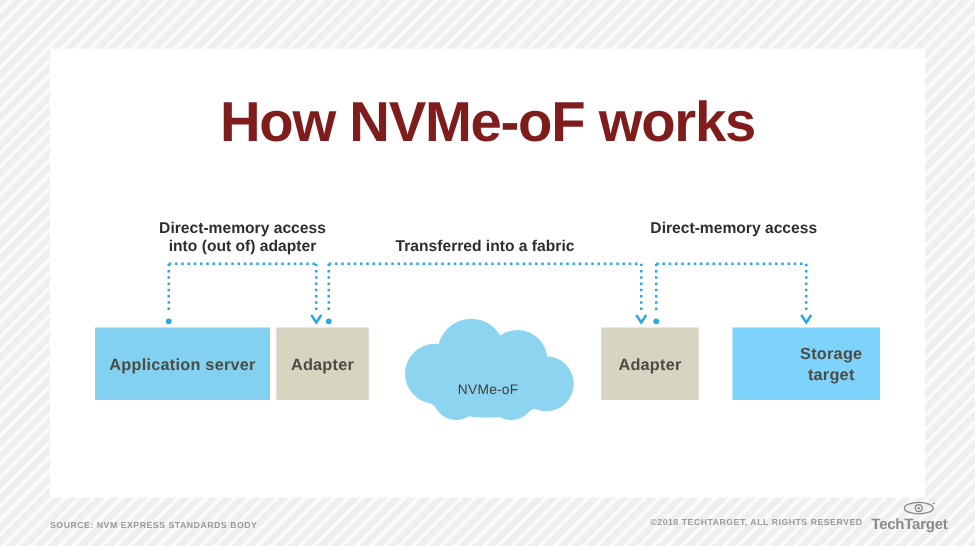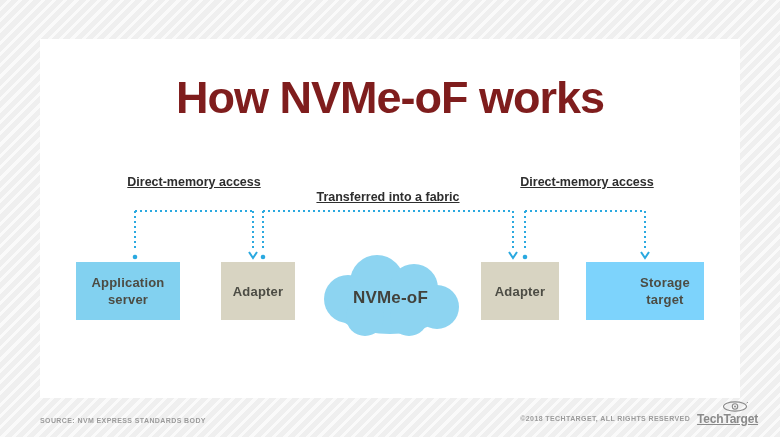--- a/index.html
+++ b/index.html
@@ -24,21 +24,20 @@
     letter-spacing: -1px;
     color: #7f1d1d;
   }
   .ann {
     position: absolute;
     text-align: center;
     font-size: 12.5px;
     font-weight: 600;
     line-height: 15px;
     color: #2e2e2e;
-    text-decoration: underline;
   }
   .ann-dma-in  { left: 84px;  top: 136px; width: 140px; }
   .ann-fabric  { left: 263px; top: 151px; width: 170px; }
   .ann-dma-out { left: 477px; top: 136px; width: 140px; }
 
   .connectors {
     position: absolute;
     left: 0; top: 0; width: 700px; height: 359px;
     pointer-events: none;
   }
@@ -60,33 +59,33 @@
     position: absolute;
     top: 223px; height: 58px;
     display: flex; align-items: center; justify-content: center;
     text-align: center;
     font-size: 13px;
     font-weight: bold;
     line-height: 17px;
     letter-spacing: 0.2px;
     color: #4c4c44;
   }
-  .node-app     { left: 36px;  width: 104px; }
+  .node-app     { left: 36px;  width: 140px; }
   .node-adl     { left: 181px; width: 74px; }
   .node-adr     { left: 441px; width: 78px; }
   .node-storage { left: 546px; width: 118px; }
 
   .cloud-wrap {
     position: absolute;
     left: 277px; top: 210px; width: 147px; height: 92px;
   }
   .cloud-label {
-    position: absolute; left: 0; top: 14px; width: 100%; height: 70px;
+    position: absolute; left: 0; top: 28px; width: 100%; height: 70px;
     display: flex; align-items: center; justify-content: center;
-    font-size: 17px; font-weight: bold; letter-spacing: 0.2px; color: #42423c;
+    font-size: 11px; font-weight: normal; letter-spacing: 0.2px; color: #42423c;
   }
   .footer-source {
     position: absolute;
     left: 40px; top: 417px;
     font-size: 7px;
     font-weight: 600;
     letter-spacing: 0.4px;
     color: #9b9b9b;
   }
   .footer-right {
@@ -102,32 +101,32 @@
     padding-bottom: 4px;
     white-space: nowrap;
   }
   .tt-logo { display: flex; flex-direction: column; align-items: center; }
   .tt-eye  { margin-left: 14px; }
   .tt-word {
     font-size: 12px;
     font-weight: bold;
     letter-spacing: -0.2px;
     color: #8a8a8a;
-    text-decoration: underline;
   }
 </style>
 </head>
 <body>
 
 <div class="card">
 
   <h1 class="title">How NVMe-oF works</h1>
 
   <div class="ann ann-dma-in">
     <div>Direct-memory access</div>
+    <div>into (out of) adapter</div>
   </div>
 
   <div class="ann ann-fabric">Transferred into a fabric</div>
 
   <div class="ann ann-dma-out">
     <div>Direct-memory access</div>
   </div>
 
   <svg class="connectors" viewBox="0 0 700 359" aria-hidden="true">
 

